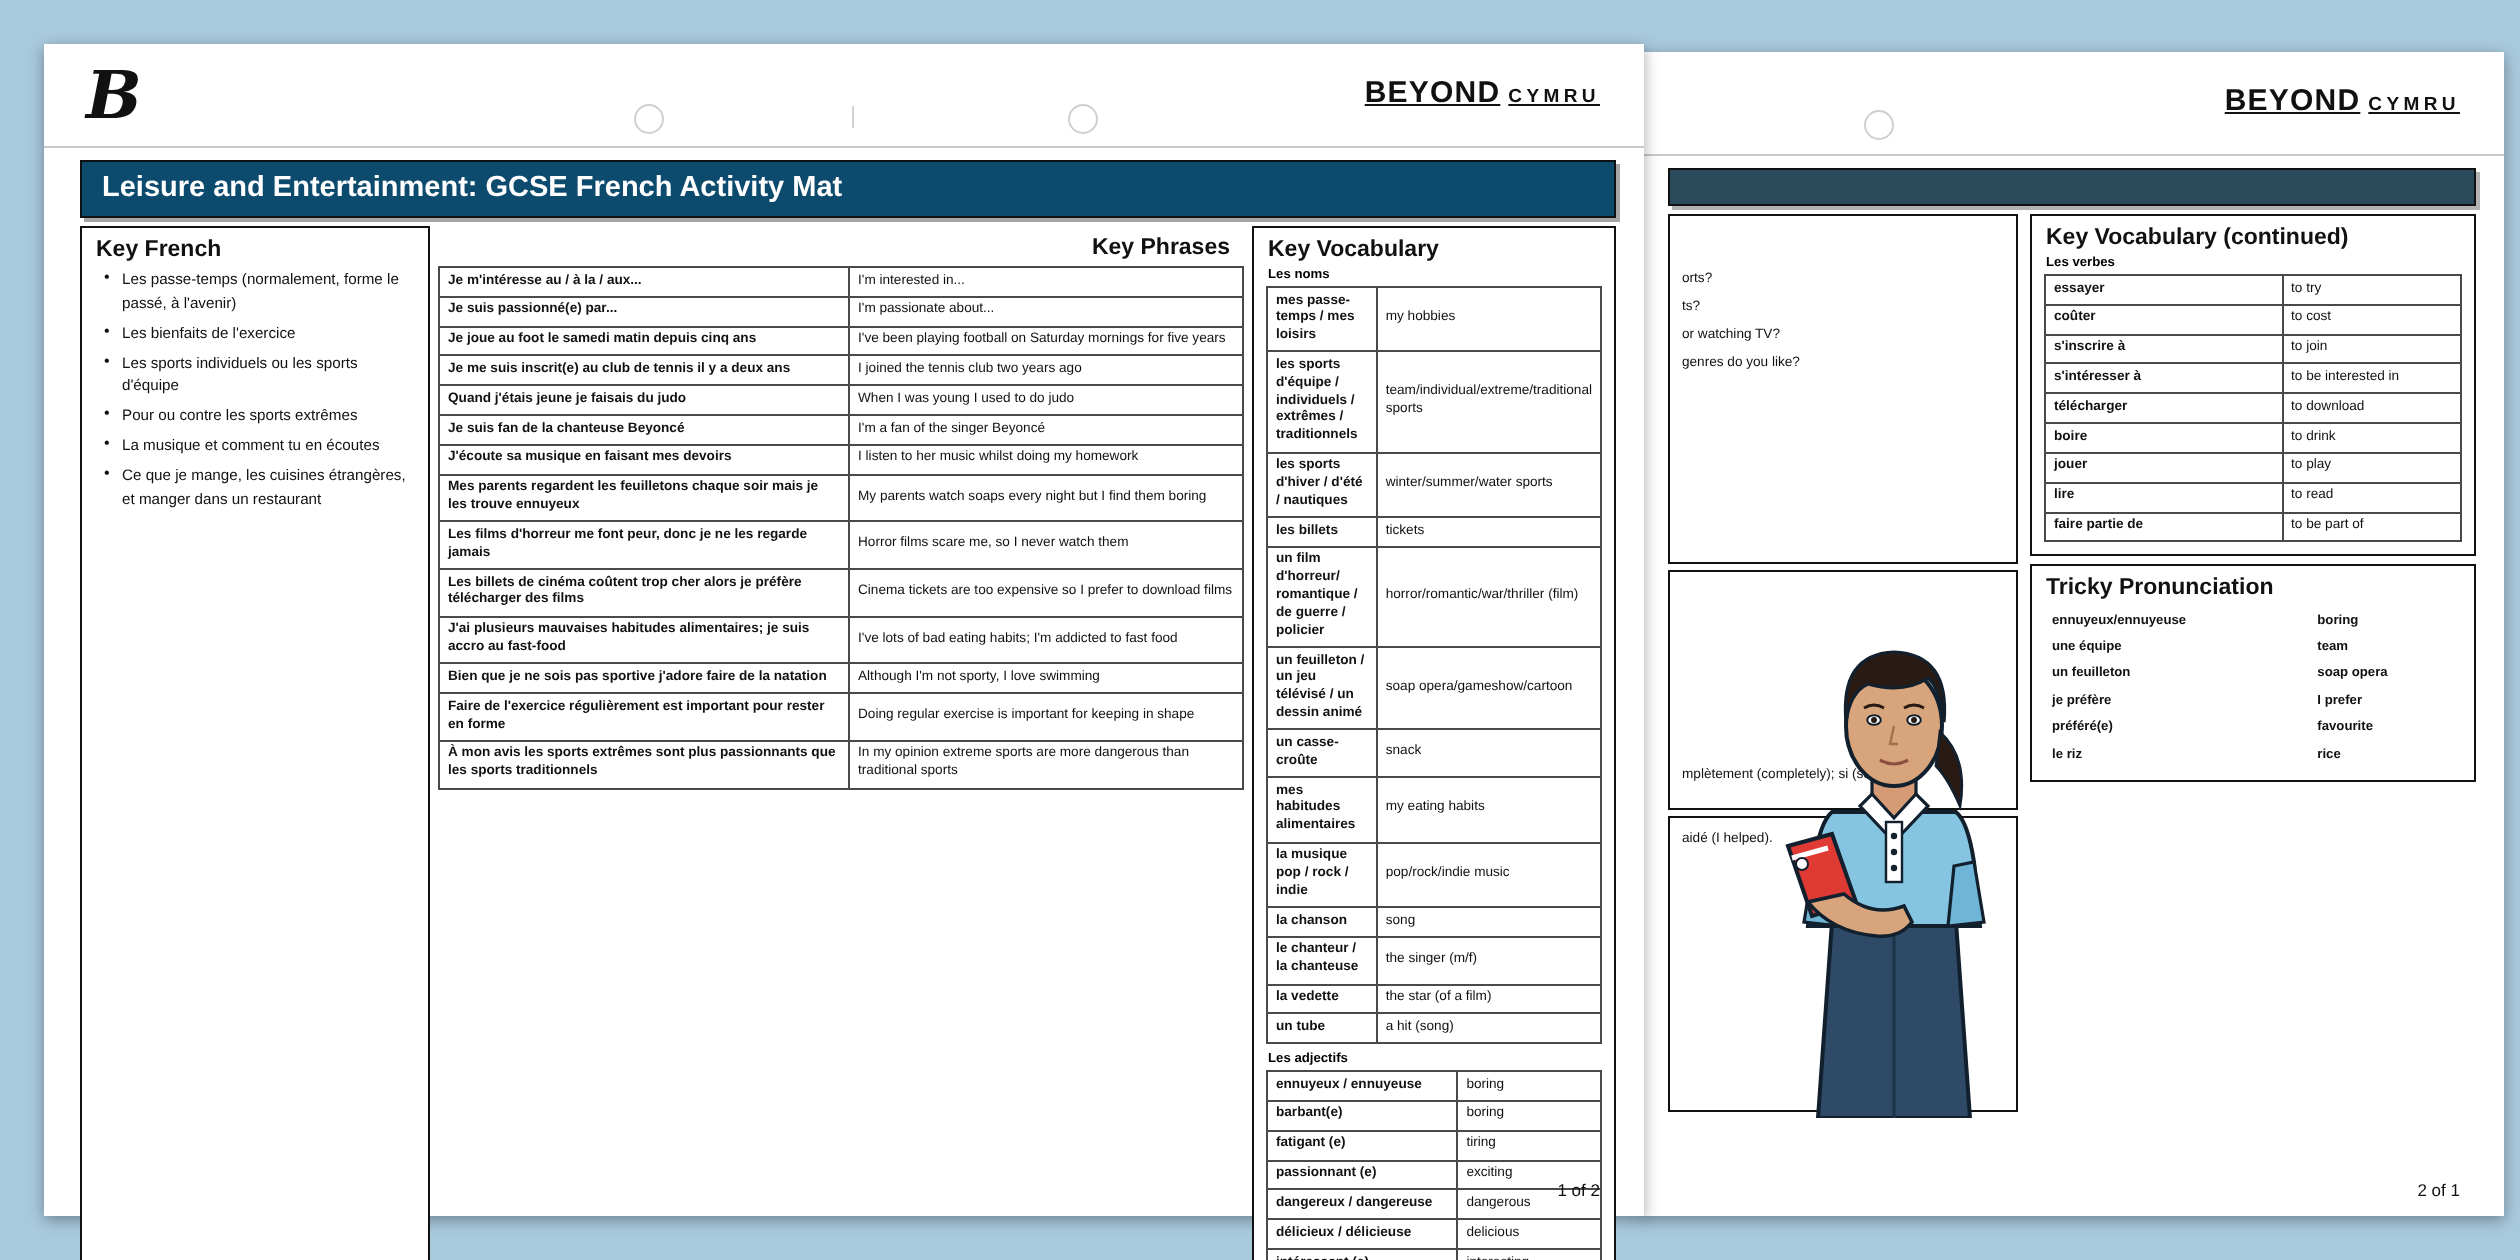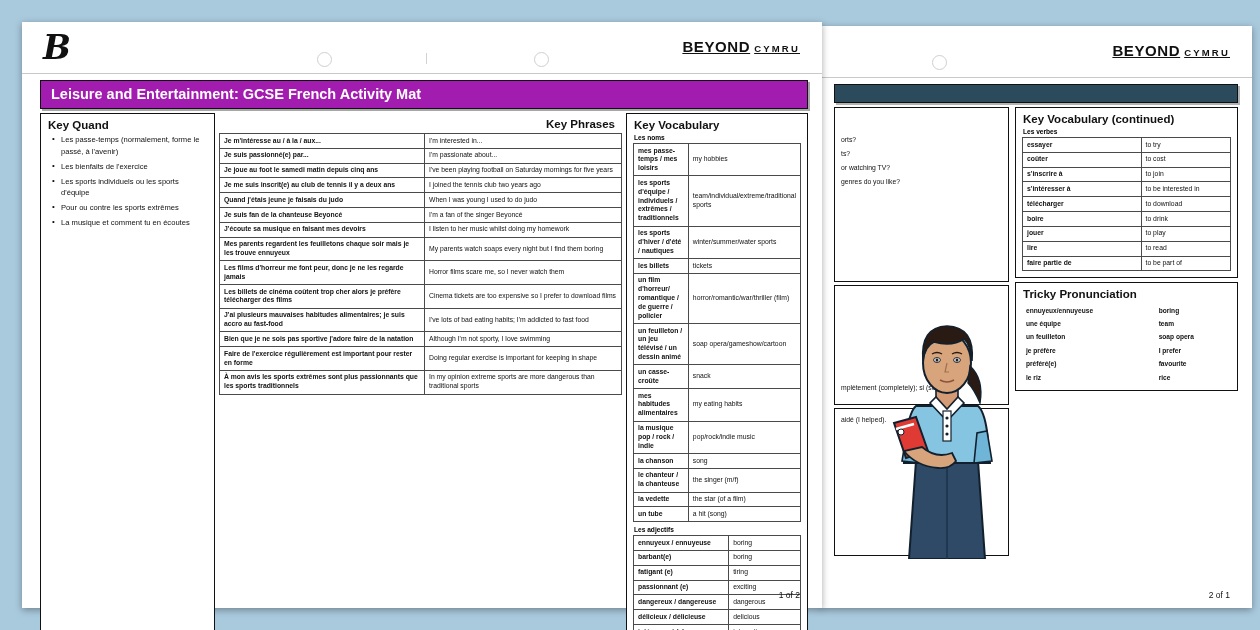--- a/index.html
+++ b/index.html
@@ -36,21 +36,21 @@
     border-radius:50%; background:#fff;
   }
   .tick { position:absolute; width:1px; height:11px; background:#d2d2d2; }
 
   .footer { position:absolute; bottom:8px; right:22px; font-size:8.5px; color:#111; }
 
   
   .body-wrap { position:absolute; left:18px; right:14px; top:58px; bottom:26px; }
 
   .title-bar {
-    background:#a21caf; color:#fff; font-size:14.5px; font-weight:bold;
+    background:#0c4a6e; color:#fff; font-size:14.5px; font-weight:bold;
     padding:5px 10px 6px; border:1.6px solid #111;
     box-shadow:2px 2px 0 rgba(0,0,0,.35);
   }
   .panel { border:1.6px solid #111; background:#fff; }
   .panel-h {
     font-size:11.5px; font-weight:bold; color:#111; padding:5px 7px 3px;
   }
   .sub-h { font-size:6.6px; font-weight:bold; padding:0 7px 2px; }
 
   .cols { display:flex; gap:4px; margin-top:4px; }
@@ -265,27 +265,28 @@
     <div class="punch" style="left:512px;top:30px;"></div>
     <div class="tick" style="left:404px;top:31px;"></div>
   </div>
 
   <div class="body-wrap">
     <div class="title-bar">Leisure and Entertainment: GCSE French Activity Mat</div>
 
     <div class="cols">
 
       <div class="panel col-ideas">
-        <div class="panel-h">Key Quand</div>
+        <div class="panel-h">Key French</div>
         <ul class="ideas" id="ideas-list">
             <li>Les passe-temps (normalement, forme le passé, à l'avenir)</li>
             <li>Les bienfaits de l'exercice</li>
             <li>Les sports individuels ou les sports d'équipe</li>
             <li>Pour ou contre les sports extrêmes</li>
             <li>La musique et comment tu en écoutes</li>
+            <li>Ce que je mange, les cuisines étrangères, et manger dans un restaurant</li>
           </ul>
       </div>
 
       <div class="col-phrase">
         <div class="panel-h" style="padding-left:2px;text-align:right;">Key Phrases</div>
         <table class="grid phrase-tbl">
           <tbody id="phrases-body">
               <tr>
                 <td class="fr">Je m'intéresse au / à la / aux...</td>
                 <td>I'm interested in...</td>

